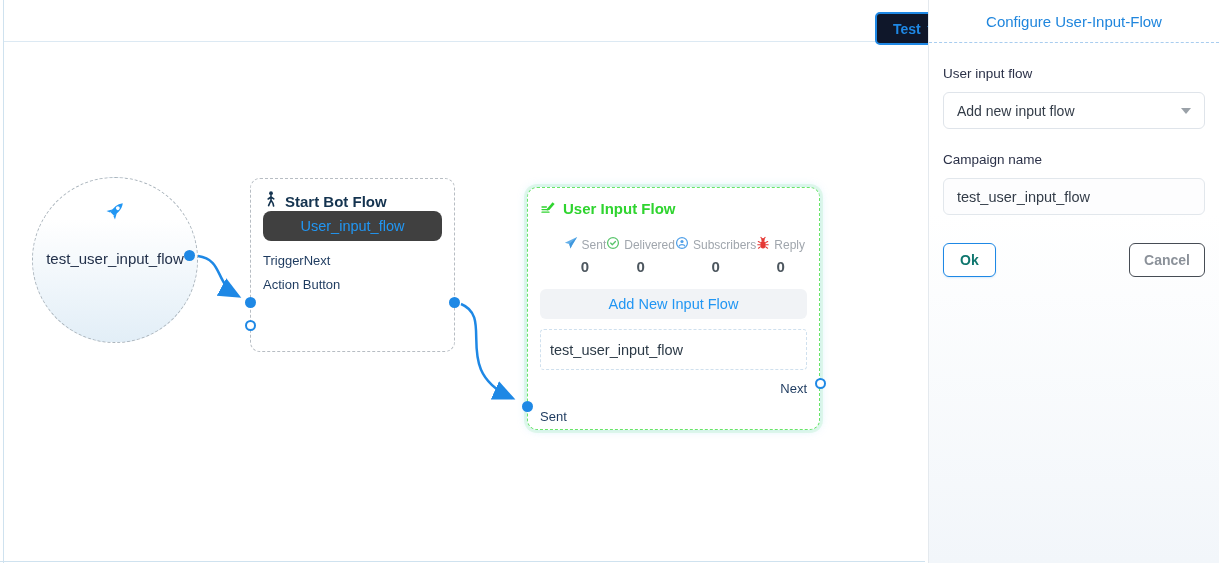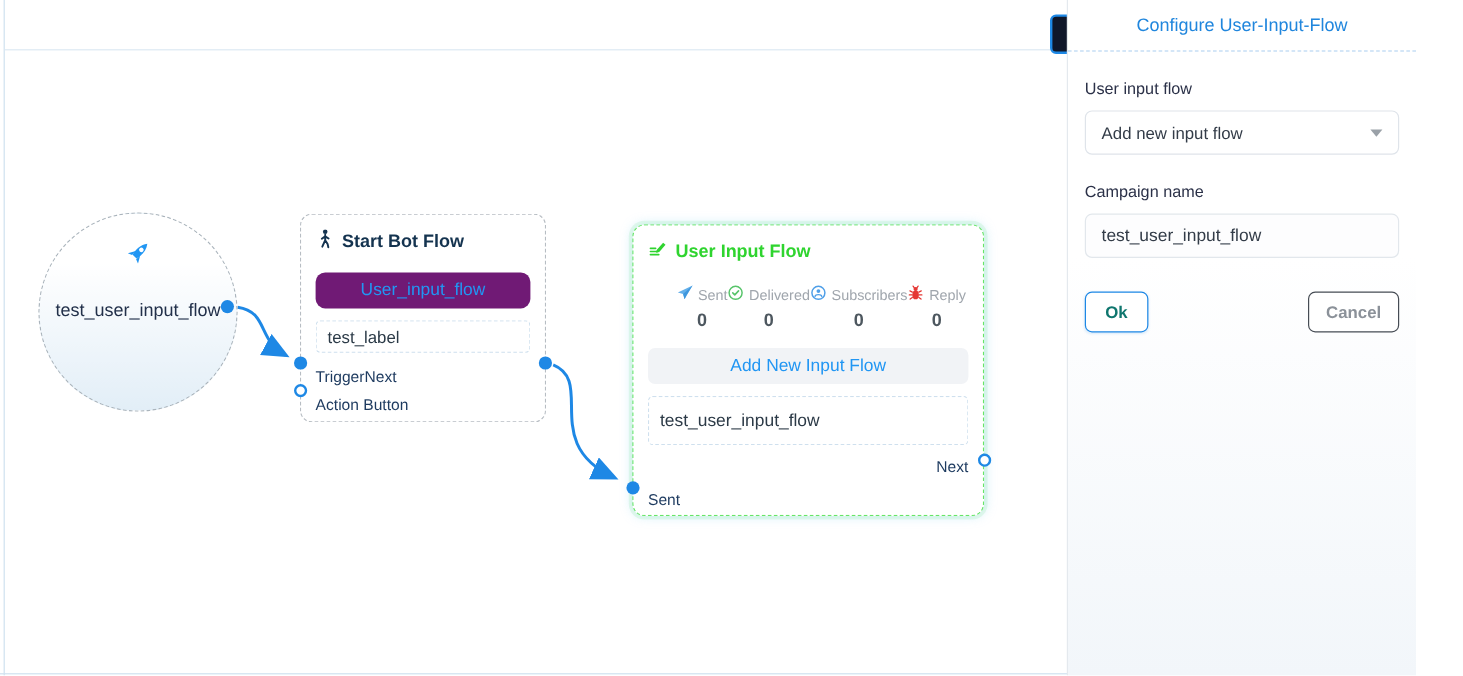--- a/index.html
+++ b/index.html
@@ -26,23 +26,23 @@
   .circle-node .circle-label {
     position:absolute; left:0; right:0; top:50%; transform:translateY(-56%);
     text-align:center; font-size:15px; color:#22304a;
   }
 
   
   .node { position:absolute; background:#fff; border-radius:10px; }
   .node-header { display:flex; align-items:center; gap:7px; font-weight:bold; font-size:15px; }
 
   .start-node { left:250px; top:178px; width:205px; height:174px; border:1.5px dashed #b7bdc3; padding:12px 12px 10px; }
-  .start-node .node-header { color:#14334f; margin-bottom:15px; }
+  .start-node .node-header { color:#14334f; }
   .flow-pill {
-    height:30px; background:#701a75; border-radius:8px; display:flex; align-items:center; justify-content:center;
+    height:30px; background:#404040; border-radius:8px; display:flex; align-items:center; justify-content:center;
     color:#2196f3; font-size:14.5px; margin-bottom:10px; cursor:pointer;
   }
   .dashed-input {
     border:1px dashed #cfe0ee; border-radius:4px; background:#fff;
     display:flex; align-items:center; padding:0 9px; color:#2b3a47; font-size:14px;
   }
   .start-node .dashed-input { height:27px; }
   .ports-row { display:flex; justify-content:flex-start; margin-top:12px; font-size:13px; color:#1d3a5f; }
   .port-label { font-size:13px; color:#1d3a5f; }
   .action-row { margin-top:9px; font-size:13px; color:#1d3a5f; }
@@ -73,21 +73,21 @@
   .test-button {
     position:absolute; left:875px; top:12px; width:86px; height:33px; z-index:1;
     background:#0f172a; border:2px solid #1e88e5; border-radius:5px;
     display:flex; align-items:center; justify-content:flex-start; padding-left:16px; gap:6px;
     color:#1e88e5; font-weight:bold; font-size:14px; cursor:pointer;
   }
   .caret-down { width:0; height:0; border-left:4px solid transparent; border-right:4px solid transparent; border-top:5px solid #1e88e5; }
 
   
   .panel {
-    position:absolute; left:889px; top:0; width:291px; height:563px; z-index:2;
+    position:absolute; left:928px; top:0; width:291px; height:563px; z-index:2;
     background:linear-gradient(180deg,#ffffff 38%,#f2f6fa 100%);
     border-left:1px solid #e4e9ee; padding:0 14px;
   }
   .panel-title { text-align:center; color:#2086dd; font-size:15px; padding:13px 0 12px; }
   .panel-sep { margin:0 -14px; border-bottom:1.5px dashed #a9cdef; }
   .field-label { margin-top:23px; font-size:13.5px; color:#2b3148; }
   .select-box {
     margin-top:11px; height:37px; border:1px solid #dfe4ea; border-radius:6px; background:#fff;
     display:flex; align-items:center; justify-content:space-between; padding:0 13px;
     font-size:14px; color:#333c48; cursor:pointer;
@@ -145,21 +145,20 @@
   <div class="node-header">
     <span>
       <svg width="15" height="17" viewBox="0 0 15 17">
         <circle cx="8" cy="2.2" r="1.9" fill="#14334f"></circle>
         <path d="M8 4.6 L8 9.2 M8 6 L5.2 8 M8 6 L10.8 7.8 M8 9.2 L5.6 14.6 M8 9.2 L10 12.4 L10.6 15" stroke="#14334f" stroke-width="1.6" fill="none" stroke-linecap="round" stroke-linejoin="round"></path>
       </svg>
     </span>
     <span>Start Bot Flow</span>
   </div>
   <div class="flow-pill">User_input_flow</div>
-  <div class="dashed-input">test_label</div>
   <div class="ports-row">
     <span class="port-label">Trigger</span>
     <span class="port-label">Next</span>
   </div>
   <div class="action-row">Action Button</div>
   <span class="dot" style="left:-6px; top:118px;"></span>
   <span class="dot" style="right:-6px; top:118px;"></span>
   <span class="dot hollow" style="left:-6px; top:141px;"></span>
 </div>
 

